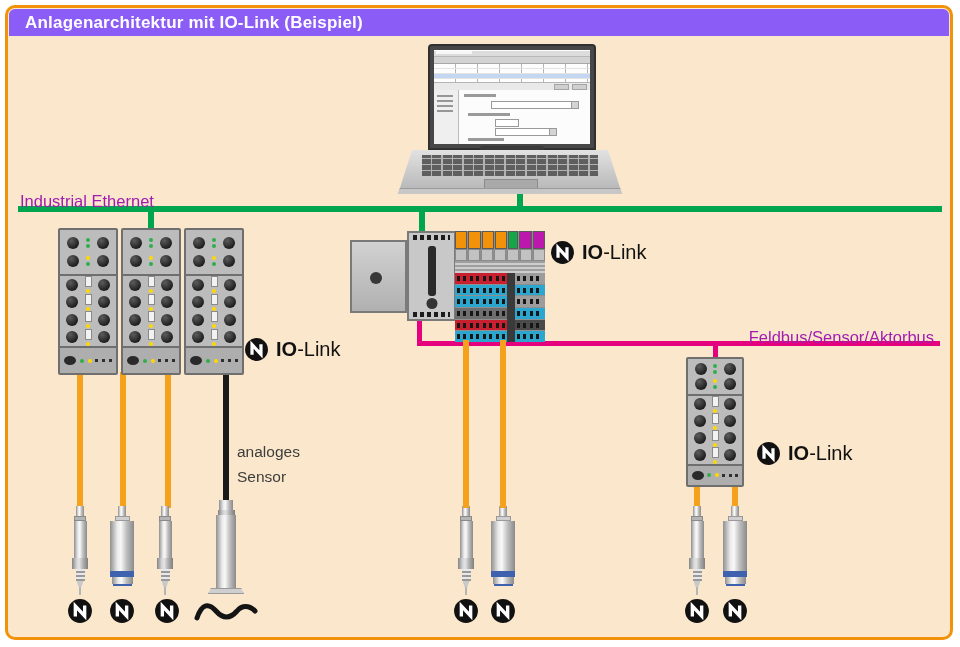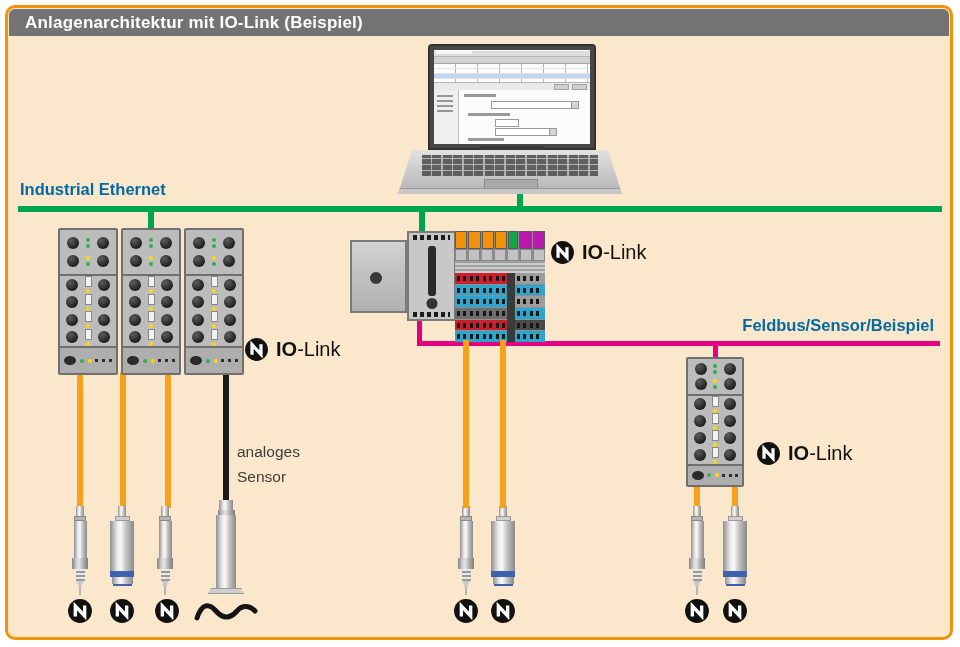--- a/index.html
+++ b/index.html
@@ -1,35 +1,35 @@
 <!DOCTYPE html>
 <html><head>
 <meta charset="utf-8">
 <style>
   html,body{margin:0;padding:0;background:#fff;}
   .stage{position:relative;width:960px;height:647px;background:#fff;
          font-family:"Liberation Sans",sans-serif;overflow:hidden;}
   .frame{position:absolute;left:5px;top:5px;width:948px;height:635px;box-sizing:border-box;
          background:#FBE8CC;border:3px solid #F2920A;border-radius:10px;}
-  .header{position:absolute;left:1px;top:1px;right:1px;height:27px;background:#737373;
+  .header{position:absolute;left:1px;top:1px;right:1px;height:27px;background:#8b5cf6;
           border-radius:6px 6px 0 0;display:flex;align-items:center;padding-left:16px;
           color:#fff;font-weight:bold;font-size:17px;letter-spacing:.2px;}
   
   .hline,.vline{position:absolute;}
   .eth{background:#00A54F;}
   .mag{background:#E5007D;}
   .eth-bus{left:18px;top:206px;width:924px;height:6px;z-index:2;}
   .eth-drop-left{left:148px;top:210px;width:6px;height:20px;z-index:2;}
   .eth-drop-center{left:419px;top:210px;width:6px;height:24px;z-index:2;}
   .eth-stub-laptop{left:517px;top:188px;width:6px;height:20px;z-index:1;}
   .mag-vert{left:417px;top:314px;width:5px;height:32px;z-index:1;}
   .mag-bus{left:417px;top:341px;width:523px;height:5px;z-index:1;}
   .mag-drop{left:713px;top:344px;width:5px;height:15px;z-index:1;}
   
-  .buslabel{position:absolute;color:#0369a1;font-weight:bold;font-size:16.5px;z-index:6;}
+  .buslabel{position:absolute;color:#a21caf;font-weight:normal;font-size:16.5px;z-index:6;margin-top:12px;}
   .lbl-eth{left:20px;top:180px;}
   .lbl-fb{right:26px;top:316px;}
   .note{position:absolute;left:237px;top:440px;width:92px;color:#3d3d3d;font-size:15.5px;
         line-height:1.6;z-index:6;}
   
   .iolabel{position:absolute;display:flex;align-items:center;gap:7px;z-index:6;color:#111;}
   .iolabel .txt{font-size:20px;}
   .iolabel .txt b{font-weight:800;}
   .iologo{width:25px;height:25px;}
   .iomark{position:absolute;width:26px;height:26px;z-index:6;}
@@ -167,21 +167,21 @@
 
   <div class="hline eth eth-bus"></div>
   <div class="vline eth eth-drop-left"></div>
   <div class="vline eth eth-drop-center"></div>
   <div class="vline eth eth-stub-laptop"></div>
   <div class="vline mag mag-vert"></div>
   <div class="hline mag mag-bus"></div>
   <div class="vline mag mag-drop"></div>
 
   <div class="buslabel lbl-eth">Industrial Ethernet</div>
-  <div class="buslabel lbl-fb">Feldbus/Sensor/Beispiel</div>
+  <div class="buslabel lbl-fb">Feldbus/Sensor/Aktorbus</div>
   <div class="note">analoges Sensor</div>
 
   <div class="laptop">
     <div class="lscreen">
       <div class="sdisp">
         <div class="s-titlebar">
             <span class="s-tab"></span>
           </div>
         <div class="s-table">
           <div class="s-th"></div>

